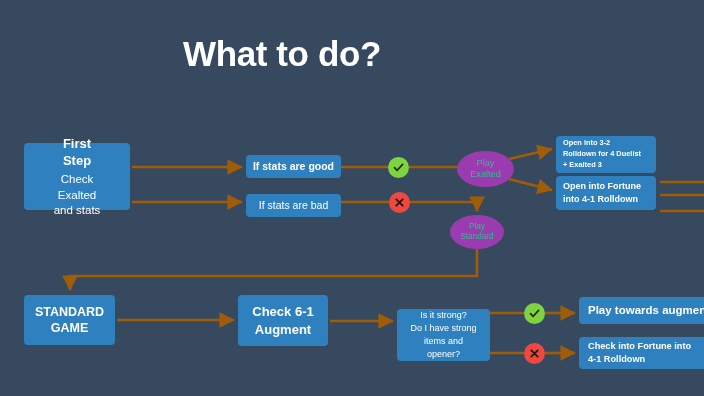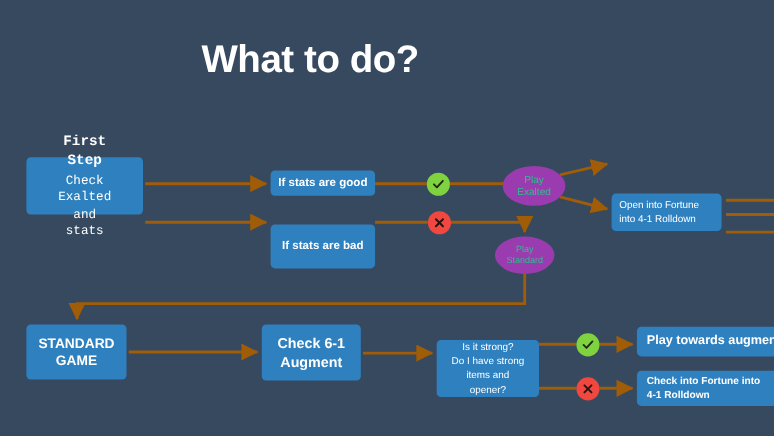--- a/index.html
+++ b/index.html
@@ -31,30 +31,30 @@
     position:absolute;box-sizing:border-box;
     background:#2e80bf;color:#ffffff;
     border-radius:4px;
     display:flex;flex-direction:column;
     align-items:center;justify-content:center;
     text-align:center;
     line-height:1.32;
   }
   .node .ln{display:block;}
 
-  .n-first{left:24px;top:143px;width:106px;height:52px;padding:4px 24px;font-family:Liberation Mono, monospace;}
+  .n-first{left:24px;top:143px;width:106px;height:67px;padding:4px 24px;}
   .n-first .hd{font-size:13px;font-weight:bold;margin-bottom:3px;}
   .n-first .sb{font-size:11.5px;font-weight:400;}
 
   .n-good{left:246px;top:155px;width:95px;height:23px;font-size:10.5px;font-weight:bold;}
-  .n-bad {left:246px;top:204px;width:95px;height:40px;font-size:10.5px;font-weight:bold;}
+  .n-bad {left:246px;top:194px;width:95px;height:23px;font-size:10.5px;font-weight:normal;}
 
   .n-open32{left:556px;top:136px;width:100px;height:37px;font-size:7.4px;font-weight:bold;
             align-items:flex-start;text-align:left;padding-left:7px;line-height:1.45;}
-  .n-openfort{left:556px;top:176px;width:100px;height:34px;font-size:9px;font-weight:normal;
+  .n-openfort{left:556px;top:176px;width:100px;height:34px;font-size:9px;font-weight:bold;
             align-items:flex-start;text-align:left;padding-left:7px;line-height:1.42;}
 
   .n-standard{left:24px;top:295px;width:91px;height:50px;font-size:12.5px;font-weight:bold;}
   .n-check21{left:238px;top:295px;width:90px;height:51px;font-size:13px;font-weight:bold;}
   .n-strong{left:397px;top:309px;width:93px;height:52px;font-size:9px;font-weight:normal;line-height:1.42;}
 
   .n-playaug{left:579px;top:297px;width:145px;height:27px;font-size:11.5px;font-weight:bold;
             align-items:flex-start;text-align:left;padding-left:9px;}
   .n-openfort2{left:579px;top:337px;width:145px;height:32px;font-size:9.2px;font-weight:bold;
             align-items:flex-start;text-align:left;padding-left:9px;line-height:1.45;}
@@ -140,20 +140,25 @@
   <div class="ellipse e-exalted">
     <span class="ln">Play</span>
     <span class="ln">Exalted</span>
   </div>
 
   <div class="ellipse e-standard">
     <span class="ln">Play</span>
     <span class="ln">Standard</span>
   </div>
 
+  <div class="node n-open32">
+    <span class="ln">Open into 3-2</span>
+    <span class="ln">Rolldown for 4 Duelist</span>
+    <span class="ln">+ Exalted 3</span>
+  </div>
 
   <div class="node n-openfort">
     <span class="ln">Open into Fortune</span>
     <span class="ln">into 4-1 Rolldown</span>
   </div>
 
   <div class="node n-standard">
     <span class="ln">STANDARD</span>
     <span class="ln">GAME</span>
   </div>

